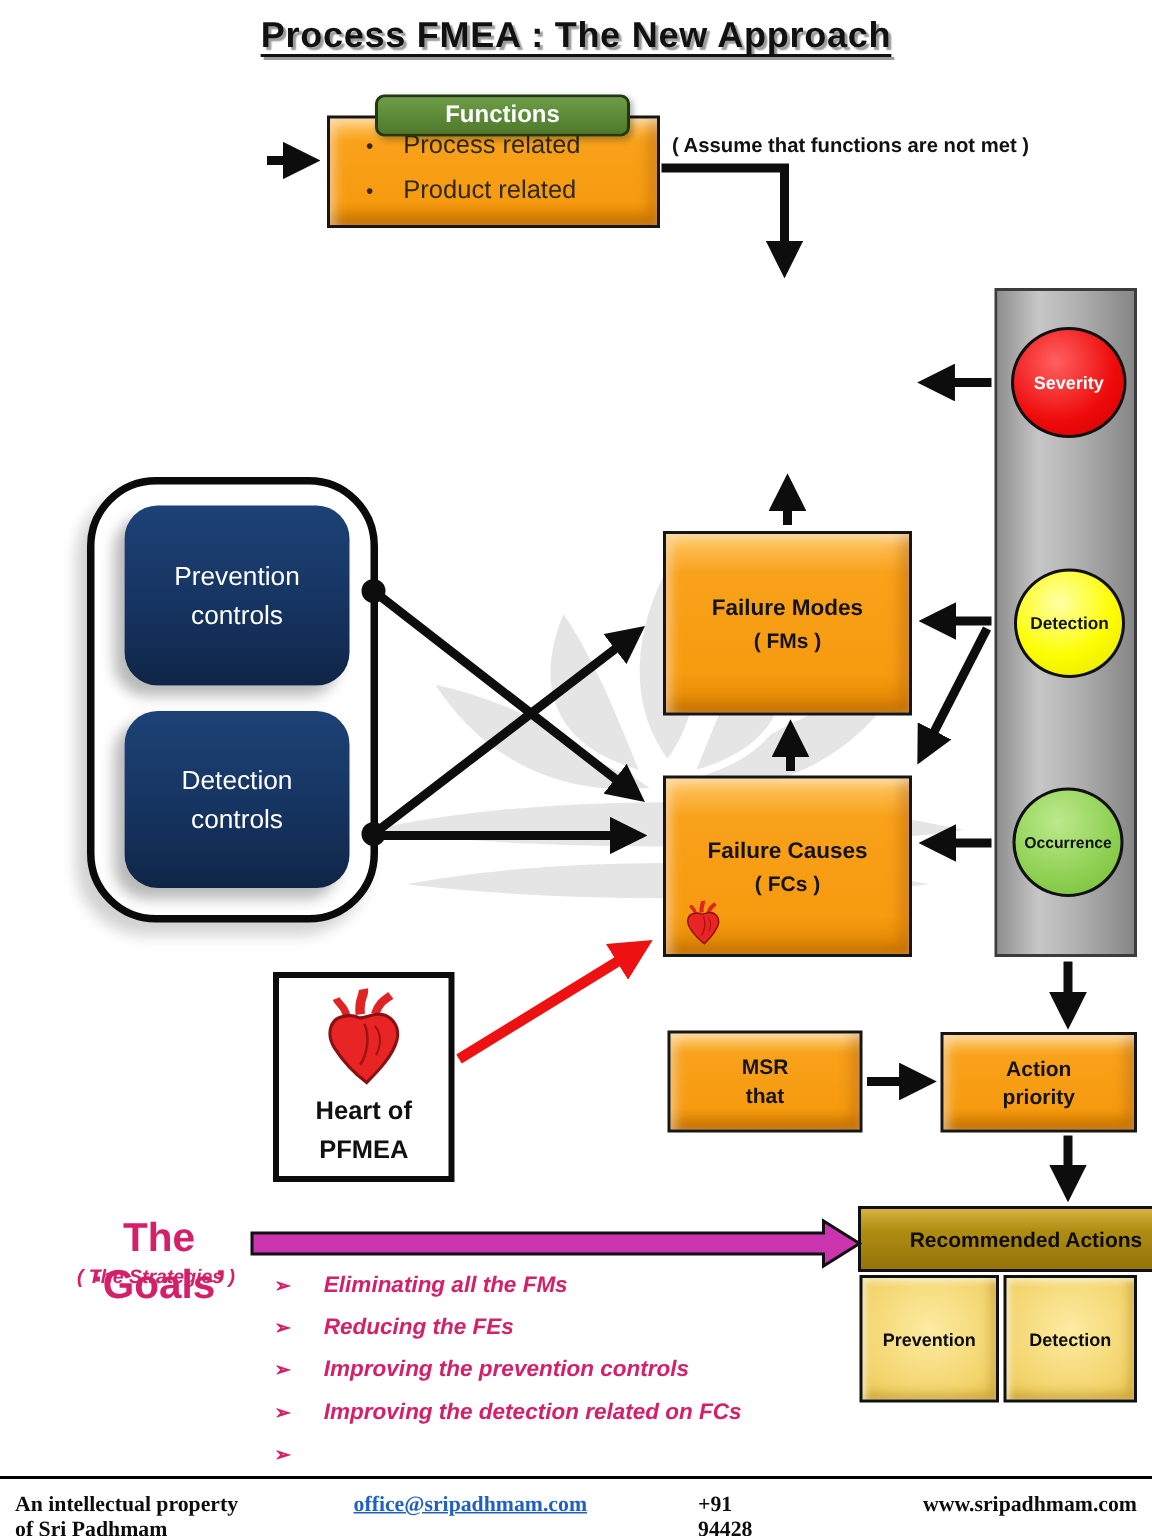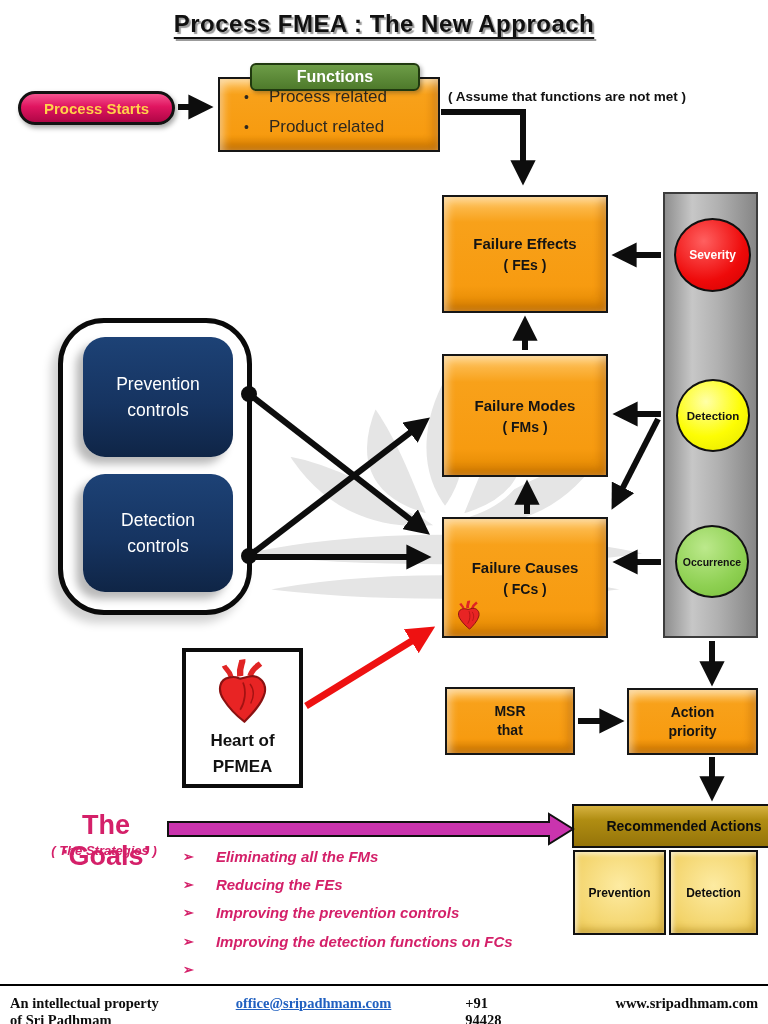--- a/index.html
+++ b/index.html
@@ -142,44 +142,37 @@
       <path d="M150,46 C129,95 136,141 205,159 C186,112 172,77 150,46 Z"></path>
       <path d="M290,46 C311,95 304,141 235,159 C254,112 268,77 290,46 Z"></path>
       <path d="M220,16 C195,60 189,112 220,152 C251,112 245,60 220,16 Z"></path>
       <path d="M10,196 C120,167 320,167 430,196 C330,213 110,213 10,196 Z"></path>
       <path d="M30,232 C140,209 300,209 410,232 C300,247 140,247 30,232 Z"></path>
     </g>
   </svg>
 
   <div class="title">Process FMEA : The New Approach</div>
 
-  <div class="abs pill">
-    <span>Process Starts</span>
-  </div>
 
   <div class="abs obox functions-box">
     <div class="fn-row">
       <span class="blt">•</span>
       <span>Process related</span>
     </div>
     <div class="fn-row">
       <span class="blt">•</span>
       <span>Product related</span>
     </div>
   </div>
   <div class="abs green-tab">
     <span>Functions</span>
   </div>
 
   <div class="abs note">( Assume that functions are not met )</div>
 
-  <div class="abs obox fe-box">
-    <div class="t1">Failure Effects</div>
-    <div class="t2">( FEs )</div>
-  </div>
   <div class="abs obox fm-box">
     <div class="t1">Failure Modes</div>
     <div class="t2">( FMs )</div>
   </div>
   <div class="abs obox fc-box">
     <div class="t1">Failure Causes</div>
     <div class="t2">( FCs )</div>
     <svg class="fc-heart" viewBox="0 0 100 100">
         <use href="#heartShape"></use>
       </svg>
@@ -243,21 +236,21 @@
     <div class="goal-item">
       <span class="gb">➢</span>
       <span>Reducing the FEs</span>
     </div>
     <div class="goal-item">
       <span class="gb">➢</span>
       <span>Improving the prevention controls</span>
     </div>
     <div class="goal-item">
       <span class="gb">➢</span>
-      <span>Improving the detection functions on FCs</span>
+      <span>Improving the detection related on FCs</span>
     </div>
     <div class="goal-item">
       <span class="gb">➢</span>
     </div>
   </div>
 
   <div class="footer">
     <span class="owner">An intellectual property of  Sri Padhmam</span>
     <span class="email">office@sripadhmam.com</span>
     <span class="phone">+91 94428 92185</span>

